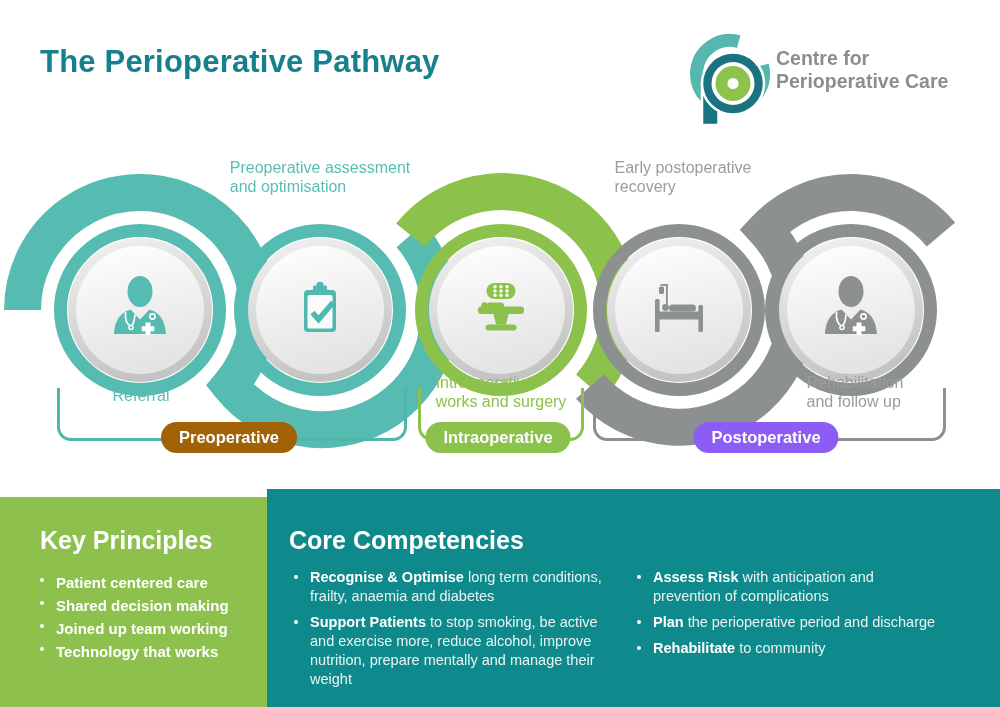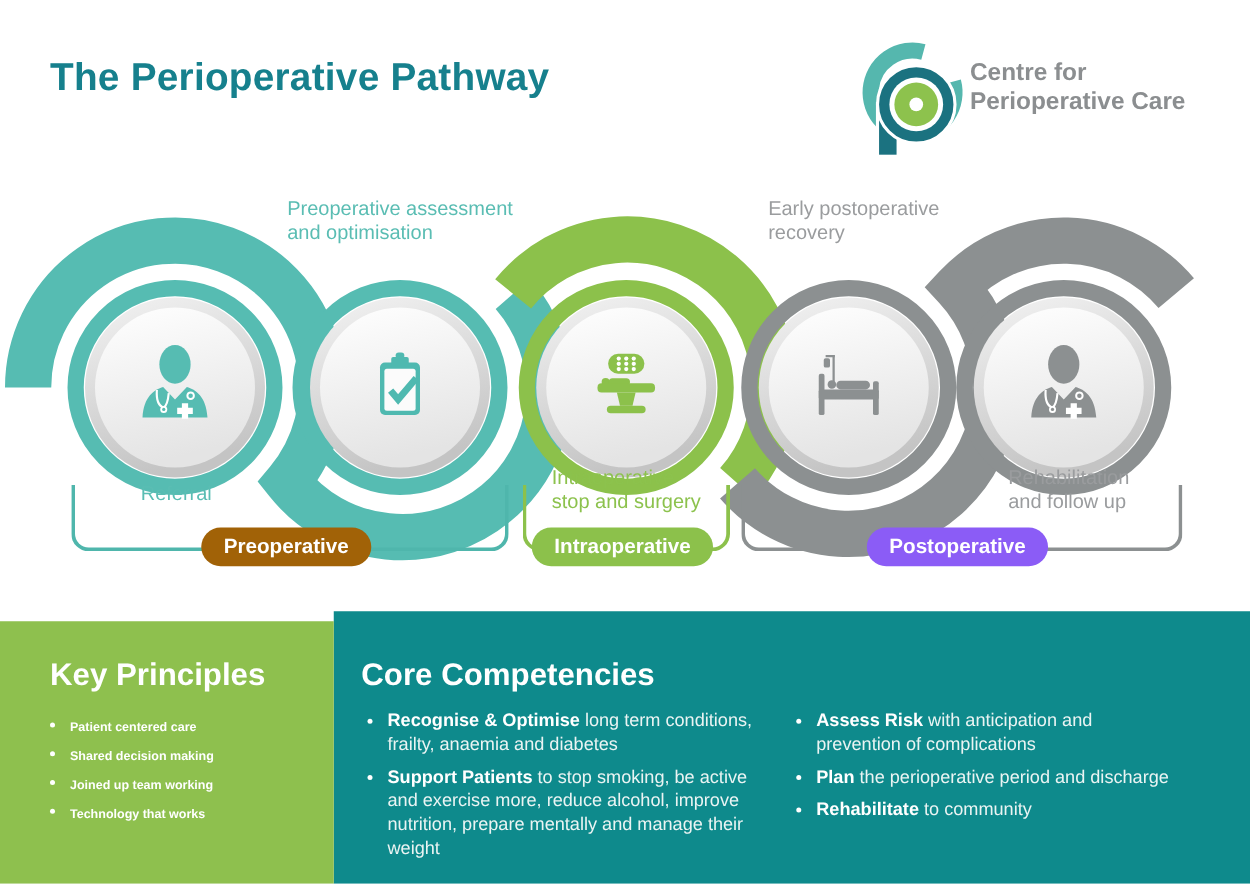--- a/index.html
+++ b/index.html
@@ -23,21 +23,21 @@
   .pill{position:absolute;top:422px;height:31px;line-height:31px;border-radius:16px;padding:0 18px;
         color:#ffffff;font-weight:700;font-size:16.5px;transform:translateX(-50%);white-space:nowrap;}
   .pl-teal{background:#a16207;} .pl-green{background:#8CC14B;} .pl-gray{background:#8b5cf6;}
 
   
   #panel-green{left:0;top:497px;width:267px;height:210px;background:#8EC04E;}
   #panel-teal{left:267px;top:489px;width:733px;height:218px;background:#0E8A8C;}
   .panel-heading{color:#ffffff;font-size:25px;font-weight:700;}
   .bullet{display:flex;align-items:flex-start;color:#ffffff;}
   .dot{width:4px;height:4px;border-radius:50%;background:#ffffff;margin:7px 12px 0 0;flex:none;}
-  .kp .bullet{font-size:10px;font-weight:700;line-height:23px;}
+  .kp .bullet{font-size:15px;font-weight:700;line-height:23px;}
   .cc .bullet{font-size:14.5px;line-height:19px;margin-bottom:7px;color:#EAF4F3;}
   .cc .lead{font-weight:700;color:#ffffff;margin-right:4px;}
 </style>
 </head>
 <body>
 
 <div class="abs" id="page-title">The Perioperative Pathway</div>
 
 <svg class="abs" style="left:686px;top:32px" width="88" height="96" viewBox="0 0 88 96">
 
@@ -165,21 +165,21 @@
 
 <div class="abs stage-label lbl-teal" style="left:141px;top:386px">
   <div>Referral</div>
 </div>
 <div class="abs stage-label lbl-teal" style="left:320px;top:158px">
   <div>Preoperative assessment</div>
   <div>and optimisation</div>
 </div>
 <div class="abs stage-label lbl-green" style="left:501px;top:373px">
   <div>Intraoperative</div>
-  <div>stop and surgery</div>
+  <div>works and surgery</div>
 </div>
 <div class="abs stage-label lbl-gray" style="left:683px;top:158px">
   <div>Early postoperative</div>
   <div>recovery</div>
 </div>
 <div class="abs stage-label lbl-gray" style="left:855px;top:373px">
   <div>Rehabilitation</div>
   <div>and follow up</div>
 </div>
 

